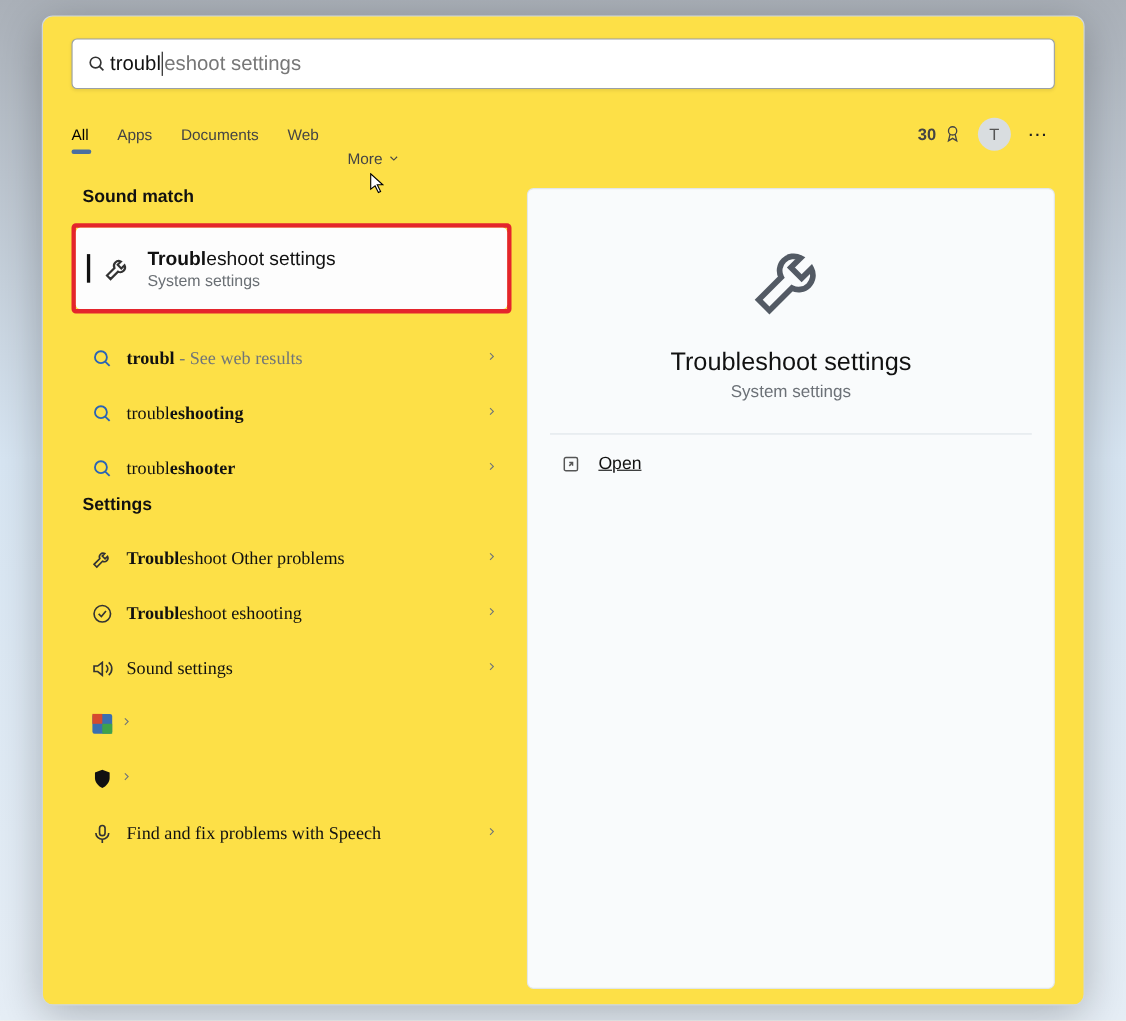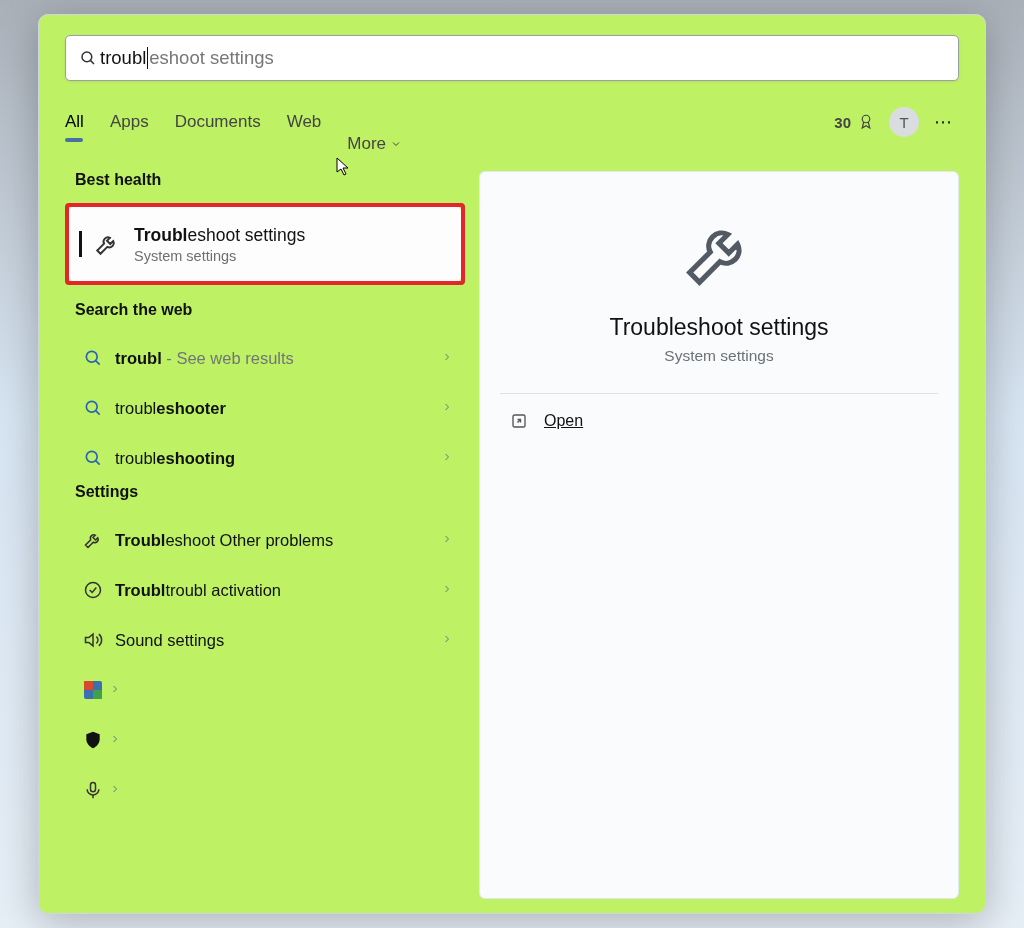--- a/index.html
+++ b/index.html
@@ -3,21 +3,21 @@
 <meta charset="utf-8">
 <style>
   * { box-sizing: border-box; margin: 0; padding: 0; }
   html, body { width: 1024px; height: 928px; overflow: hidden; font-family: "Segoe UI", Arial, sans-serif; }
   body {
     background: linear-gradient(180deg, #aab0b8 0%, #d7e5f2 45%, #e6eef6 100%);
     display: flex; align-items: center; justify-content: center;
   }
   .panel {
     width: 948px; height: 900px;
-    background: #bef264;
+    background: #fde047;
     border-radius: 10px;
     box-shadow: 0 8px 40px rgba(0,0,0,0.25);
     border: 1px solid #cfd7de;
     padding: 20px 26px 0 26px;
     position: relative;
   }
   
   .searchbar {
     height: 46px; width: 100%;
     background: #fff;
@@ -30,21 +30,21 @@
   .searchbar .icon { width: 24px; display:flex; justify-content:center; color:#333; }
   .search-text { flex: 1; font-size: 18.5px; display:flex; align-items:center; }
   .typed { color:#111; }
   .caret { display:inline-block; width:1px; height:22px; background:#111; margin:0 1px; }
   .suggestion { color:#777; }
   
   .tabrow {
     display:flex; align-items:center; margin-top: 22px;
     height: 38px;
   }
-  .tab { font-size:17px; color:#444; margin-right: 26px; cursor:default; position:relative; }
+  .tab { font-size:14px; color:#444; margin-right: 26px; cursor:default; position:relative; }
   .tab.active { color:#000; }
   .tab.active::after { content:""; position:absolute; left:0; bottom:-10px; width:18px; height:4px; background:#4a6fa0; border-radius:2px; }
   .tab.more { display:flex; align-items:center; gap:4px;margin-top:44px; }
   .spacer { flex:1; }
   .rewards { font-size:15px; color:#444; display:flex; align-items:center; gap:6px; margin-right:14px;font-weight:bold;}
   .avatar { width:30px; height:30px; border-radius:50%; background:#d9dde0; color:#555; font-size:15px; display:flex; align-items:center; justify-content:center; margin-right:10px;}
   .dots { font-size:18px; letter-spacing:2px; color:#222; width:30px; text-align:center; }
   
   .columns { display:flex; margin-top: 30px; gap: 14px; height: calc(100% - 150px); }
   .left { width: 400px; }
@@ -61,21 +61,21 @@
   .best-card .bicon { width:30px; display:flex; justify-content:center; color:#333; margin-right:12px;}
   .best-title { font-size:17.5px; color:#111; }
   .best-sub { font-size:14.5px; color:#6a6f74; margin-top:2px; }
   
   .row {
     height:50px; display:flex; align-items:center; padding: 0 12px 0 12px;
     cursor:default;
   }
   .row .ricon { width:32px; display:flex; justify-content:center; color:#2a63b5;}
   .row .ricon.dark { color:#333; }
-  .row .rlabel { flex:1; font-size:16.5px; color:#111; margin-left: 6px;}
+  .row .rlabel { flex:1; font-size:16.5px; color:#111; margin-left: 6px; font-family: Liberation Serif, serif;}
   .row .rlabel .dim { color:#707579; font-weight:400;}
   .row .chev { color:#6e7378; }
   .settings-list .row .ricon { color:#333; }
   
   .big-icon { margin-top: 12px; color:#535a64; }
   .big-title { font-size:23px; color:#111; margin-top: 18px; }
   .big-sub { font-size:15.5px; color:#6c7177; margin-top:6px; }
   .divider { height:1px; background:#dde3e8; width:100%; margin-top: 28px;}
   .open-row { display:flex; align-items:center; gap:14px; width:100%; padding: 18px 8px; font-size:16px; color:#111;text-decoration:underline;}
   .open-row .oicon { color:#555; width:22px; display:flex; justify-content:center;}
@@ -129,71 +129,70 @@
 
   <div class="cursor">
     <svg width="16" height="20" viewBox="0 0 16 20">
         <path d="M1 1 L1 15 L5 12 L8 18 L10 17 L7 11 L12 11 Z" fill="#fff" stroke="#000" stroke-width="1"></path>
       </svg>
   </div>
 
   <div class="columns">
 
     <div class="left">
-      <div class="section-header">Best health</div>
+      <div class="section-header">Sound match</div>
 
       <div class="annot-box">
         <div class="best-card">
           <span class="bar"></span>
           <span class="bicon">
             <svg width="26" height="26" viewBox="0 0 24 24" fill="none" stroke="#333" stroke-width="1.8">
                 <path d="M14.7 6.3a4 4 0 0 0-5.4 5.4L3 18l3 3 6.3-6.3a4 4 0 0 0 5.4-5.4L15 12l-3-3 2.7-2.7z"></path>
               </svg>
           </span>
           <div>
             <div class="best-title"><b>Troubl</b><span>eshoot settings</span></div>
             <div class="best-sub">System settings</div>
           </div>
         </div>
       </div>
 
-      <div class="section-header" style="margin-top:16px">Search the web</div>
 
       <div class="row">
         <span class="ricon">
             <svg width="20" height="20" viewBox="0 0 24 24" fill="none" stroke="#2a63b5" stroke-width="2">
               <circle cx="10.5" cy="10.5" r="6.5"></circle>
               <line x1="20" y1="20" x2="15.2" y2="15.2"></line>
             </svg>
           </span>
         <span class="rlabel"><b>troubl</b><span class="dim"> - See web results</span></span>
         <span class="chev"><svg width="12" height="12" viewBox="0 0 24 24" fill="none" stroke="#6e7378" stroke-width="2">
               <polyline points="9 6 15 12 9 18"></polyline>
             </svg></span>
       </div>
       <div class="row">
         <span class="ricon">
             <svg width="20" height="20" viewBox="0 0 24 24" fill="none" stroke="#2a63b5" stroke-width="2">
               <circle cx="10.5" cy="10.5" r="6.5"></circle>
               <line x1="20" y1="20" x2="15.2" y2="15.2"></line>
             </svg>
           </span>
-        <span class="rlabel"><span>troubl</span><b>eshooter</b></span>
+        <span class="rlabel"><span>troubl</span><b>eshooting</b></span>
         <span class="chev"><svg width="12" height="12" viewBox="0 0 24 24" fill="none" stroke="#6e7378" stroke-width="2">
               <polyline points="9 6 15 12 9 18"></polyline>
             </svg></span>
       </div>
       <div class="row">
         <span class="ricon">
             <svg width="20" height="20" viewBox="0 0 24 24" fill="none" stroke="#2a63b5" stroke-width="2">
               <circle cx="10.5" cy="10.5" r="6.5"></circle>
               <line x1="20" y1="20" x2="15.2" y2="15.2"></line>
             </svg>
           </span>
-        <span class="rlabel"><span>troubl</span><b>eshooting</b></span>
+        <span class="rlabel"><span>troubl</span><b>eshooter</b></span>
         <span class="chev"><svg width="12" height="12" viewBox="0 0 24 24" fill="none" stroke="#6e7378" stroke-width="2">
               <polyline points="9 6 15 12 9 18"></polyline>
             </svg></span>
       </div>
 
       <div class="section-header" style="">Settings</div>
 
       <div class="settings-list">
         <div class="row">
           <span class="ricon dark">
@@ -206,21 +205,21 @@
                 <polyline points="9 6 15 12 9 18"></polyline>
               </svg></span>
         </div>
         <div class="row">
           <span class="ricon dark">
               <svg width="20" height="20" viewBox="0 0 24 24" fill="none" stroke="#333" stroke-width="1.8">
                 <circle cx="12" cy="12" r="9"></circle>
                 <polyline points="8 12 11 15 16 9"></polyline>
               </svg>
             </span>
-          <span class="rlabel"><b>Troubl</b><span>troubl activation</span></span>
+          <span class="rlabel"><b>Troubl</b><span>eshoot eshooting</span></span>
           <span class="chev"><svg width="12" height="12" viewBox="0 0 24 24" fill="none" stroke="#6e7378" stroke-width="2">
                 <polyline points="9 6 15 12 9 18"></polyline>
               </svg></span>
         </div>
         <div class="row">
           <span class="ricon dark">
               <svg width="20" height="20" viewBox="0 0 24 24" fill="none" stroke="#333" stroke-width="1.8">
                 <polygon points="3 9 7 9 12 5 12 19 7 15 3 15 3 9"></polygon>
                 <path d="M16 8a5 5 0 0 1 0 8"></path>
                 <path d="M19 5a9 9 0 0 1 0 14"></path>
@@ -254,20 +253,21 @@
               </svg></span>
         </div>
         <div class="row">
           <span class="ricon dark">
               <svg width="20" height="20" viewBox="0 0 24 24" fill="none" stroke="#333" stroke-width="1.8">
                 <rect x="9" y="3" width="6" height="11" rx="3"></rect>
                 <path d="M5 11a7 7 0 0 0 14 0"></path>
                 <line x1="12" y1="18" x2="12" y2="22"></line>
               </svg>
             </span>
+          <span class="rlabel">Find and fix problems with Speech</span>
           <span class="chev"><svg width="12" height="12" viewBox="0 0 24 24" fill="none" stroke="#6e7378" stroke-width="2">
                 <polyline points="9 6 15 12 9 18"></polyline>
               </svg></span>
         </div>
       </div>
     </div>
 
     <div class="right">
       <div class="big-icon">
         <svg width="78" height="78" viewBox="0 0 24 24" fill="none" stroke="#535a64" stroke-width="1.6">

